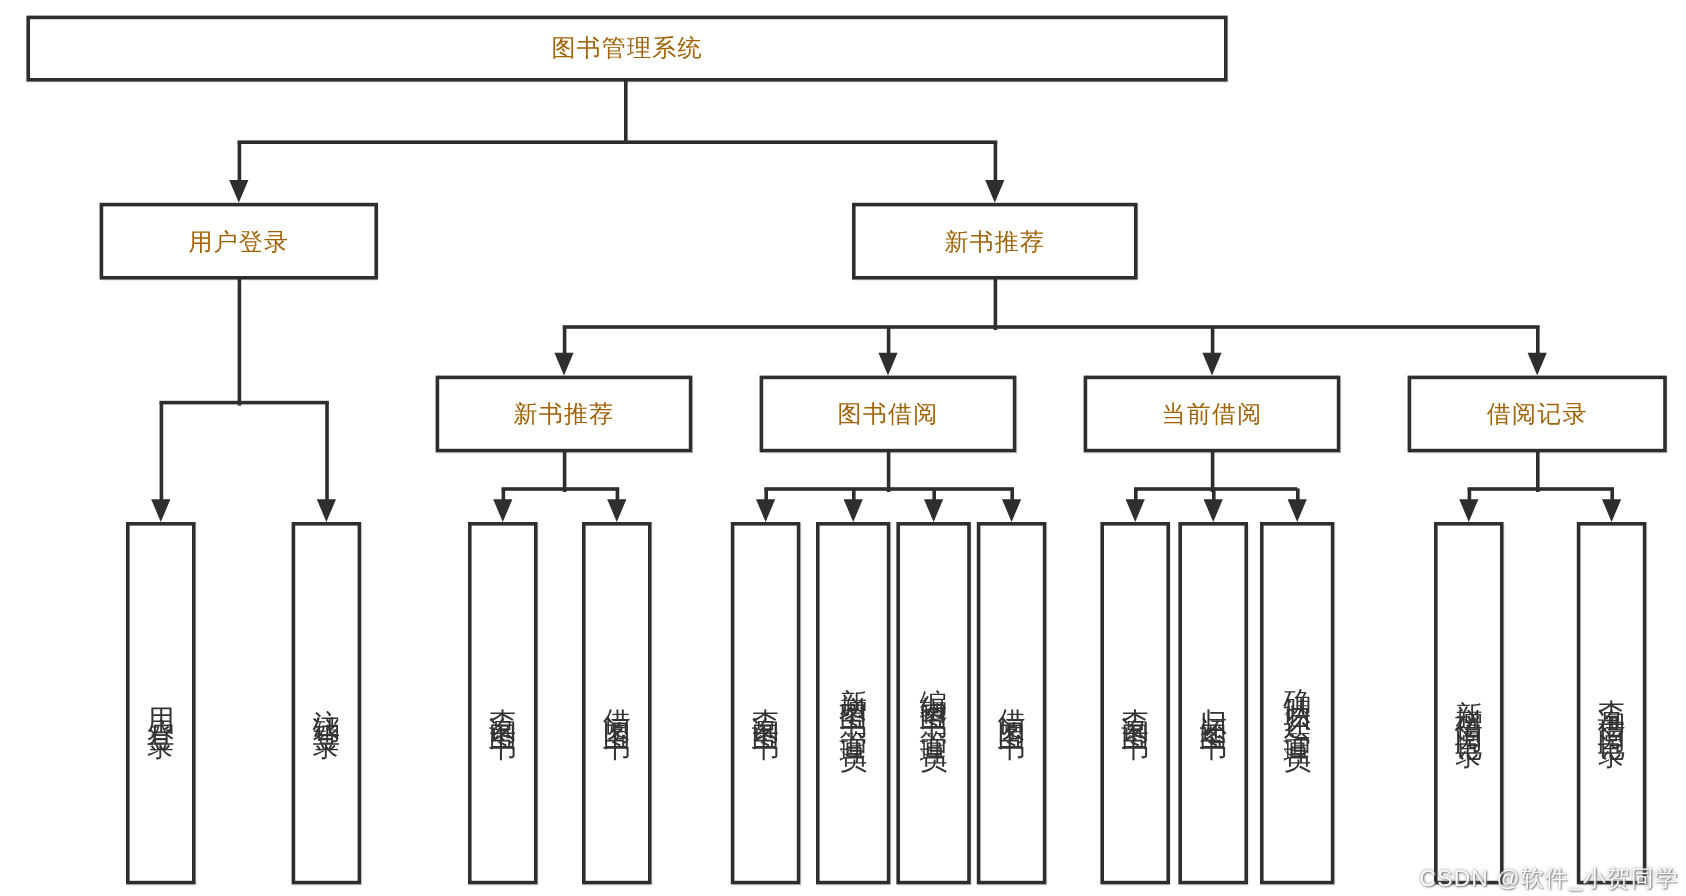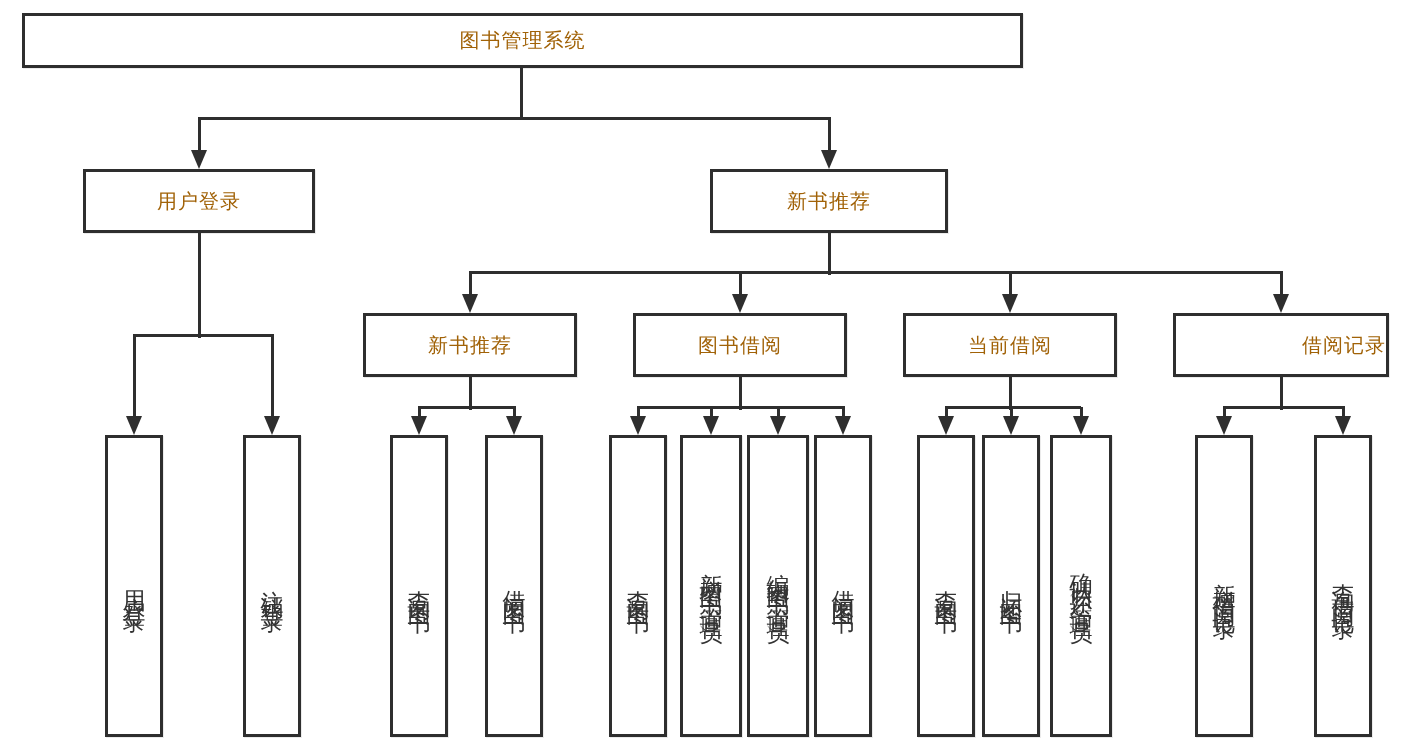--- a/index.html
+++ b/index.html
@@ -51,21 +51,21 @@
 
   <div class="box" style="left:363px;top:313px;width:214px;height:64px;text-align:center;">
     <span class="lbl">新书推荐</span>
   </div>
   <div class="box" style="left:633px;top:313px;width:214px;height:64px;">
     <span class="lbl">图书借阅</span>
   </div>
   <div class="box" style="left:903px;top:313px;width:214px;height:64px;">
     <span class="lbl">当前借阅</span>
   </div>
-  <div class="box" style="left:1173px;top:313px;width:216px;height:64px;justify-content:flex-end;">
+  <div class="box" style="left:1173px;top:313px;width:216px;height:64px;">
     <span class="lbl">借阅记录</span>
   </div>
 
   <div class="box leaf" style="left:105px;">
     <span class="vtext">用户登录</span>
   </div>
   <div class="box leaf" style="left:243px;">
     <span class="vtext">注销登录</span>
   </div>
 
@@ -154,13 +154,14 @@
       <div class="vline" style="left: 1010px; top: 407px; height: 11px;"></div>
       <div class="arrowhead" style="left: 1003px; top: 416px;"></div>
       <div class="vline" style="left: 1080px; top: 407px; height: 11px;"></div>
       <div class="arrowhead" style="left: 1073px; top: 416px;"></div>
       <div class="vline" style="left: 1223px; top: 407px; height: 11px;"></div>
       <div class="arrowhead" style="left: 1216px; top: 416px;"></div>
       <div class="vline" style="left: 1342px; top: 407px; height: 11px;"></div>
       <div class="arrowhead" style="left: 1335px; top: 416px;"></div>
     </div>
 
+  <div class="watermark">CSDN @软件_小贺同学</div>
 </div>
 
 </body></html>

